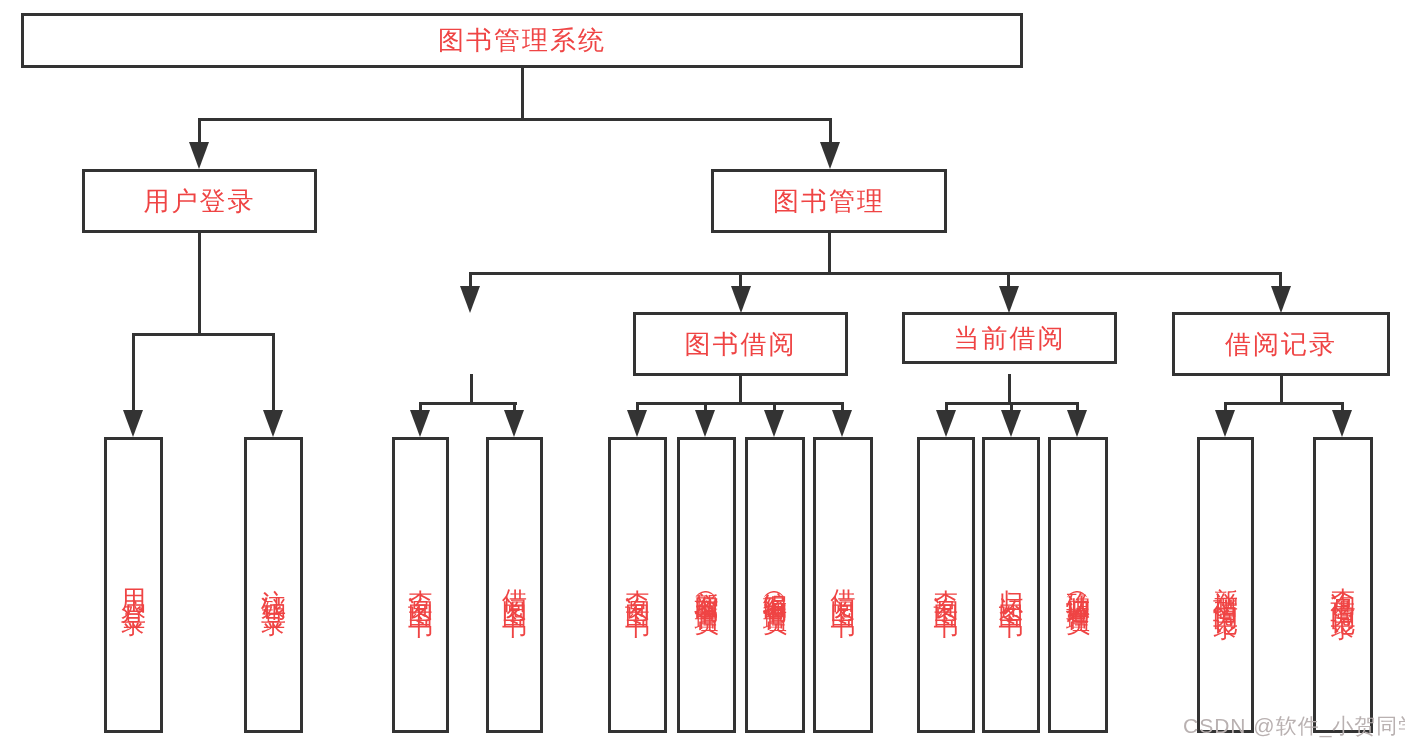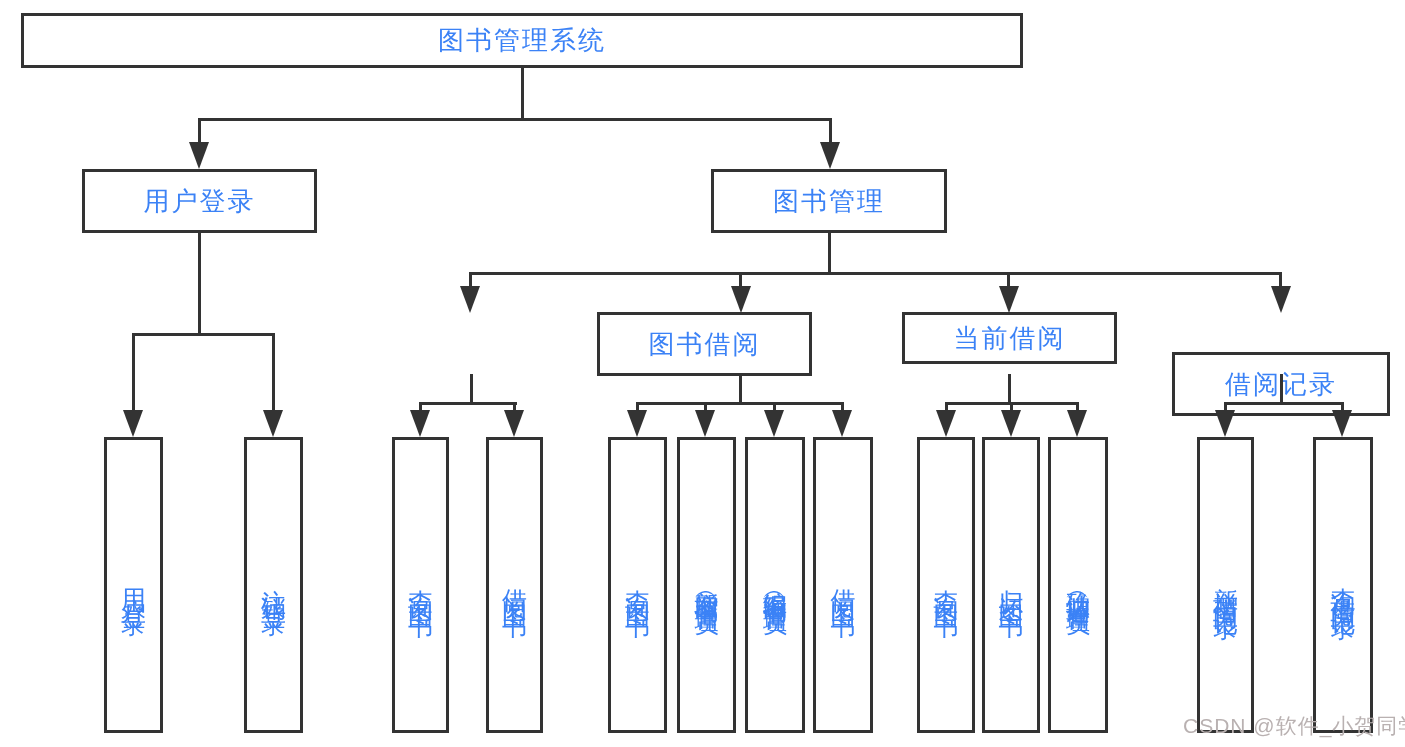--- a/index.html
+++ b/index.html
@@ -11,21 +11,21 @@
     overflow:hidden;
   }
   .box{
     position:absolute;
     box-sizing:border-box;
     border:3px solid #333333;
     background:#ffffff;
     display:flex;
     align-items:center;
     justify-content:center;
-    color:#3b82f6;
+    color:#ef4444;
   }
   .hbox{
     font-size:26px;
     letter-spacing:2px;
     white-space:nowrap;
   }
   .vbox{
     writing-mode:vertical-rl;
     text-orientation:mixed;
     font-size:25px;
@@ -55,23 +55,23 @@
 </head>
 <body>
 
 <div class="canvas">
 
   <div class="box hbox" style="left:21px;top:13px;width:1002px;height:55px;">图书管理系统</div>
 
   <div class="box hbox" style="left:82px;top:169px;width:235px;height:64px;">用户登录</div>
   <div class="box hbox" style="left:711px;top:169px;width:236px;height:64px;">图书管理</div>
 
-  <div class="box hbox" style="left:597px;top:312px;width:215px;height:64px;">图书借阅</div>
+  <div class="box hbox" style="left:633px;top:312px;width:215px;height:64px;">图书借阅</div>
   <div class="box hbox" style="left:902px;top:312px;width:215px;height:52px;">当前借阅</div>
-  <div class="box hbox" style="left:1172px;top:312px;width:218px;height:64px;margin-top:40px;">借阅记录</div>
+  <div class="box hbox" style="left:1172px;top:312px;width:218px;height:64px;">借阅记录</div>
 
   <div class="box vbox" style="left:104px;top:437px;width:59px;height:296px;">用户登录</div>
   <div class="box vbox" style="left:244px;top:437px;width:59px;height:296px;">注销登录</div>
 
   <div class="box vbox" style="left:392px;top:437px;width:57px;height:296px;">查询图书</div>
   <div class="box vbox" style="left:486px;top:437px;width:57px;height:296px;">借阅图书</div>
 
   <div class="box vbox" style="left:608px;top:437px;width:59px;height:296px;">查询图书</div>
   <div class="box vbox long" style="left:677px;top:437px;width:59px;height:296px;">新增图书（管理员）</div>
   <div class="box vbox long" style="left:745px;top:437px;width:60px;height:296px;">编辑图书（管理员）</div>

